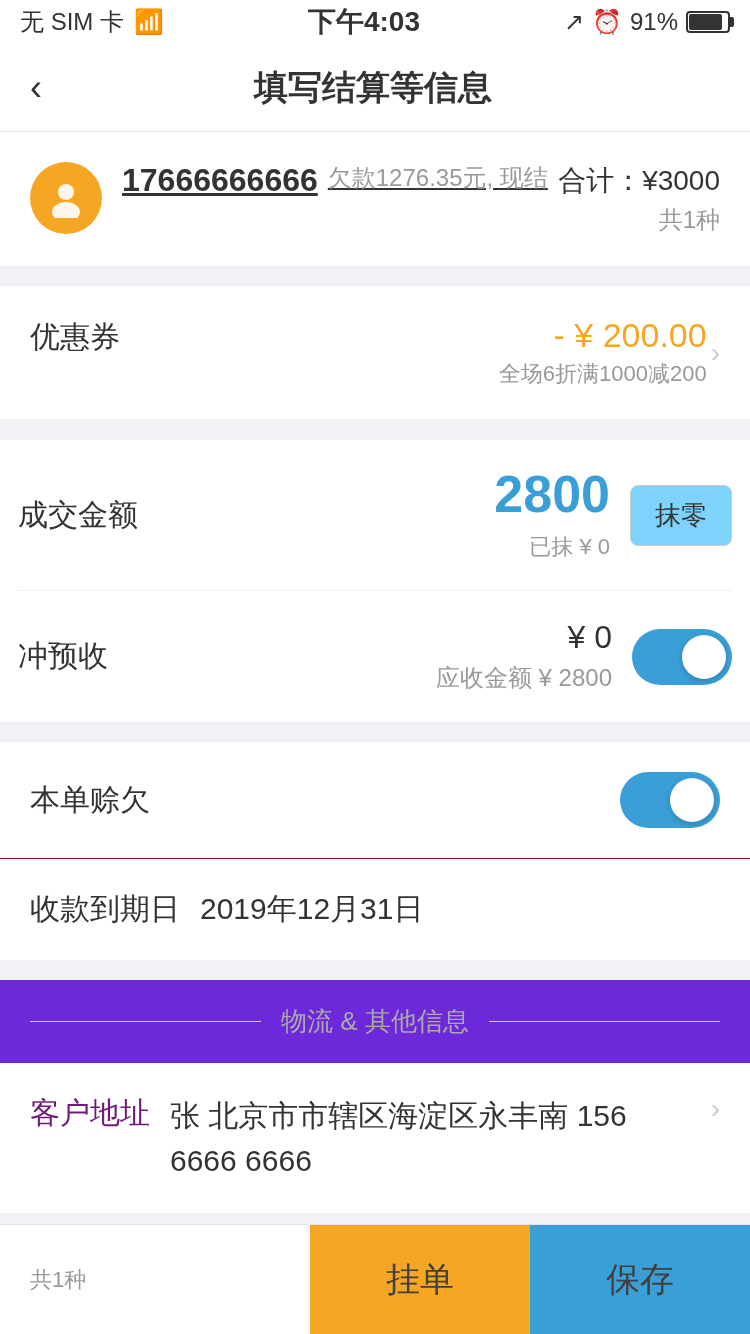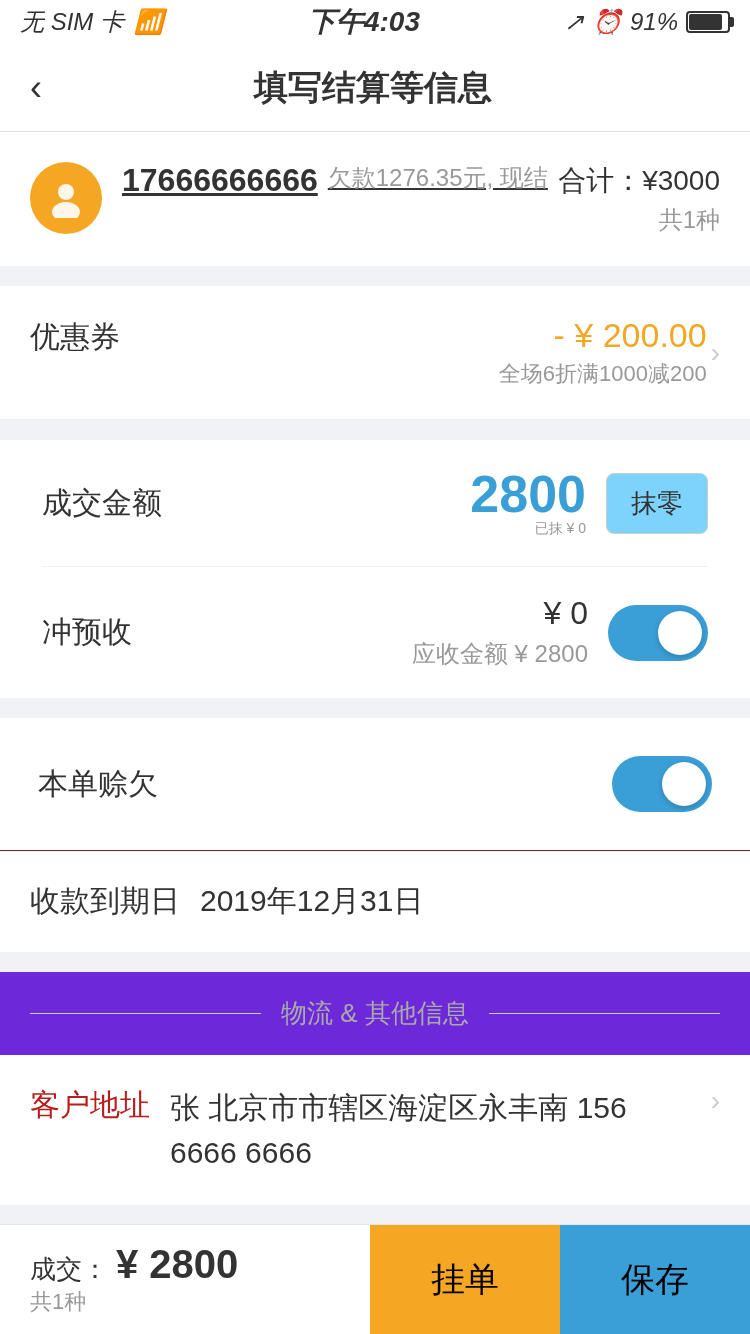--- a/index.html
+++ b/index.html
@@ -17,21 +17,20 @@
     
     .status-bar {
       height: 44px;
       background: #fff;
       display: flex;
       align-items: center;
       justify-content: space-between;
       padding: 0 20px;
       font-size: 24px;
       font-weight: 500;
-      font-style: italic;
     }
     .status-left { display: flex; align-items: center; gap: 10px; }
     .status-center { font-size: 28px; font-weight: 600; }
     .status-right { display: flex; align-items: center; gap: 8px; font-size: 24px; }
     .battery-icon {
       width: 44px; height: 22px; border: 2px solid #333; border-radius: 4px; position: relative; display: inline-flex; align-items: center;
     }
     .battery-icon::after {
       content: ''; position: absolute; right: -6px; top: 50%; transform: translateY(-50%);
       width: 4px; height: 10px; background: #333; border-radius: 0 2px 2px 0;
@@ -98,35 +97,35 @@
     }
     .coupon-label { font-size: 30px; color: #333; line-height: 1.4; }
     .coupon-right { display: flex; align-items: center; gap: 4px; text-align: right; }
     .coupon-discount { font-size: 34px; color: #f5a623; font-weight: 500; }
     .coupon-desc { font-size: 22px; color: #999; margin-top: 4px; }
     .chevron-icon { font-size: 28px; color: #ccc; }
 
     
     .amount-section {
       background: #fff;
-      padding: 0 42px;
+      padding: 0 18px;
       margin-top: 0;
     }
     .amount-row {
       display: flex;
       align-items: center;
       justify-content: space-between;
       padding: 28px 0;
       border-bottom: 1px solid #f0f0f0;
     }
     .amount-row:last-child { border-bottom: none; }
     .row-label { font-size: 30px; color: #333; }
     .row-right { display: flex; align-items: center; gap: 20px; text-align: right; }
     .amount-value { font-size: 52px; font-weight: 600; color: #3a9fd7; line-height: 1; }
-    .amount-sub { font-size: 14px; color: #999; margin-top: 0; }
+    .amount-sub { font-size: 22px; color: #999; margin-top: 12px; }
     .round-btn {
       border: 1px solid #ccc;
       border-radius: 8px;
       padding: 12px 24px;
       font-size: 26px;
       color: #333;
       background: #7dd3fc;
       cursor: pointer;
     }
 
@@ -142,21 +141,21 @@
     }
     .toggle::after {
       content: ''; position: absolute; right: 6px; top: 6px;
       width: 44px; height: 44px; border-radius: 50%; background: #fff;
       box-shadow: 0 2px 6px rgba(0,0,0,0.2);
     }
 
     
     .debt-section {
       background: #fff;
-      padding: 38px;
+      padding: 30px;
       display: flex;
       align-items: center;
       justify-content: space-between;
     }
     .debt-label { font-size: 30px; color: #333; }
 
     
     .date-section {
       background: #fff;
       padding: 30px;
@@ -181,21 +180,21 @@
 
     
     .address-section {
       background: #fff;
       padding: 30px;
       display: flex;
       align-items: flex-start;
       justify-content: space-between;
       gap: 20px;
     }
-    .address-label { font-size: 30px; color: #b91c1c; flex-shrink: 0; }
+    .address-label { font-size: 30px; color: #701a75; flex-shrink: 0; }
     .address-value { font-size: 30px; color: #333; flex: 1; line-height: 1.5; }
 
     
     .bottom-gap { height: 200px; background: #f0f2f5; }
 
     
     .footer {
       position: fixed;
       bottom: 0;
       width: 750px;
@@ -209,26 +208,26 @@
       flex: 1;
       display: flex;
       flex-direction: column;
       justify-content: center;
       padding: 0 30px;
     }
     .footer-trade { font-size: 26px; color: #333; }
     .footer-amount { font-size: 40px; font-weight: 600; color: #333; }
     .footer-count { font-size: 22px; color: #999; }
     .footer-btn {
-      width: 190px;
+      width: 220px;
       display: flex;
       align-items: center;
       justify-content: center;
       font-size: 34px;
-      color: #000000;
+      color: #404040;
       font-weight: 500;
       cursor: pointer;
     }
     .btn-pending { background: #f5a623; }
     .btn-save { background: #3a9fd7; }
   </style>
 </head>
 <body>
 
 <div class="status-bar">
@@ -334,21 +333,17 @@
 <div class="address-section">
   <div class="address-label">客户地址</div>
   <div class="address-value">张 北京市市辖区海淀区永丰南 156 6666 6666</div>
   <span class="chevron-icon">›</span>
 </div>
 
 <div class="bottom-gap"></div>
 
 <div class="footer">
   <div class="footer-info">
-    <div style="display:flex; align-items:baseline; gap:8px;">
-      <span class="footer-trade">成交：</span>
-      <span class="footer-amount">¥ 2800</span>
-    </div>
     <div class="footer-count">共1种</div>
   </div>
   <div class="footer-btn btn-pending">挂单</div>
   <div class="footer-btn btn-save">保存</div>
 </div>
 
 </body></html>

